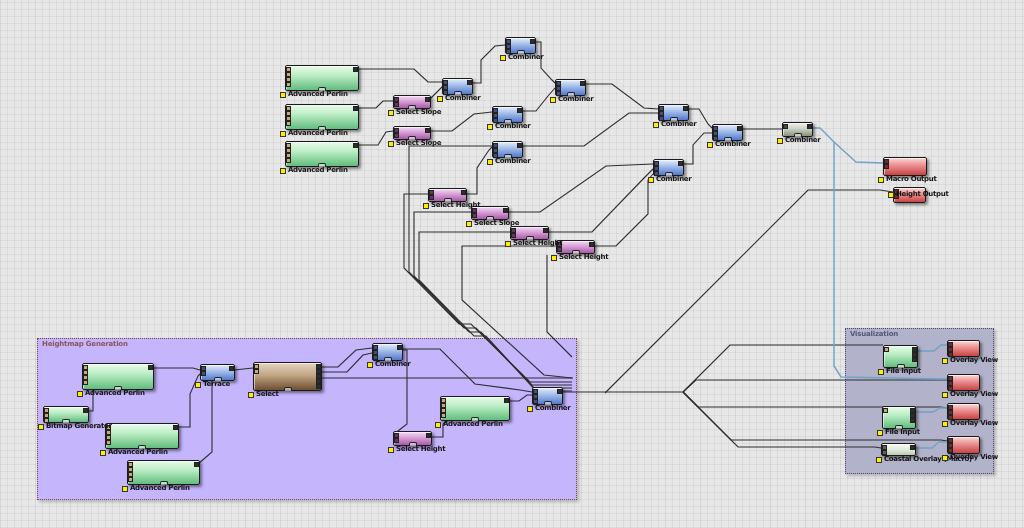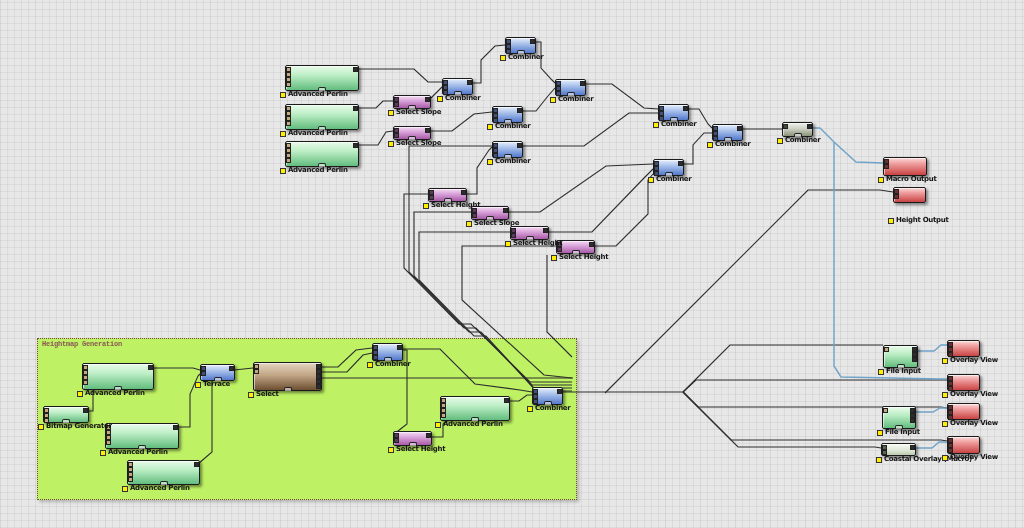--- a/index.html
+++ b/index.html
@@ -45,22 +45,25 @@
   }
   .chk{
     display:inline-block;width:4px;height:4px;background:#ffee00;
     border:1px solid #333;margin-right:2px;flex:none;
   }
 </style>
 </head>
 <body>
 
 <div id="canvas">
-    <div class="group" style="left: 37px; top: 338px; width: 538px; height: 160px; background: #bef264; border-color: rgb(122, 69, 69); font-family: Liberation Mono, monospace;">
+    <div class="group" style="left: 37px; top: 338px; width: 538px; height: 160px; background: #c4b5fd; border-color: rgb(122, 69, 69);">
       <div class="group-label" style="color: rgb(138, 85, 85);">Heightmap Generation</div>
+    </div>
+    <div class="group" style="left: 845px; top: 328px; width: 147px; height: 144px; background: rgb(178, 178, 202); border-color: rgb(74, 74, 106);">
+      <div class="group-label" style="color: rgb(86, 86, 120);">Visualization</div>
     </div>
     <svg id="wires" width="1024" height="528">
       <polyline points="357,69 414,69 428,82 442,82" fill="none" stroke="#2e2e2e" stroke-width="1.1"></polyline>
       <polyline points="357,108 376,108 383,101 393,101" fill="none" stroke="#2e2e2e" stroke-width="1.1"></polyline>
       <polyline points="429,100 437,92 442,87" fill="none" stroke="#2e2e2e" stroke-width="1.1"></polyline>
       <polyline points="357,145 378,145 386,132 393,131" fill="none" stroke="#2e2e2e" stroke-width="1.1"></polyline>
       <polyline points="429,131 452,131 474,114 492,112" fill="none" stroke="#2e2e2e" stroke-width="1.1"></polyline>
       <polyline points="471,83 481,83 481,60 495,46 505,45" fill="none" stroke="#2e2e2e" stroke-width="1.1"></polyline>
       <polyline points="534,42 541,42 541,68 552,80 555,83" fill="none" stroke="#2e2e2e" stroke-width="1.1"></polyline>
       <polyline points="521,111 536,111 548,96 555,88" fill="none" stroke="#2e2e2e" stroke-width="1.1"></polyline>
@@ -417,21 +420,21 @@
       <div class="port" style="background: rgb(107, 47, 47); left: 0px; top: 6px;"></div>
     </div>
     <div class="node-label" style="left: 878px; top: 176px;">
       <span class="chk" style="background: rgb(255, 238, 0);"></span>
       <span>Macro Output</span>
     </div>
     <div class="node n-red" style="left: 893px; top: 187px; width: 31px; height: 14px;">
       <div class="port" style="background: rgb(107, 47, 47); left: 0px; top: 1px;"></div>
       <div class="port" style="background: rgb(107, 47, 47); left: 0px; top: 6px;"></div>
     </div>
-    <div class="node-label" style="left: 888px; top: 217px;">
+    <div class="node-label" style="left: 888px; top: 191px;">
       <span class="chk" style="background: rgb(255, 238, 0);"></span>
       <span>Height Output</span>
     </div>
     <div class="node n-green" style="left: 883px; top: 345px; width: 33px; height: 21px;">
       <div class="port" style="background: rgb(201, 168, 124); left: 0px; top: 1px;"></div>
       <div class="port" style="background: rgb(45, 45, 45); right: 0px; top: 1px;"></div>
       <div class="port" style="background: rgb(45, 45, 45); right: 0px; top: 6px;"></div>
       <div class="port" style="background: rgb(45, 45, 45); right: 0px; top: 11px;"></div>
       <div class="notch"></div>
     </div>

